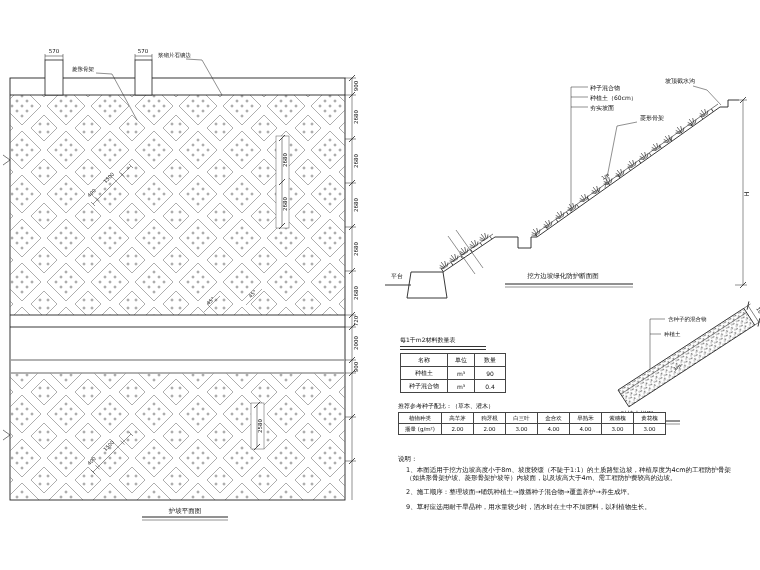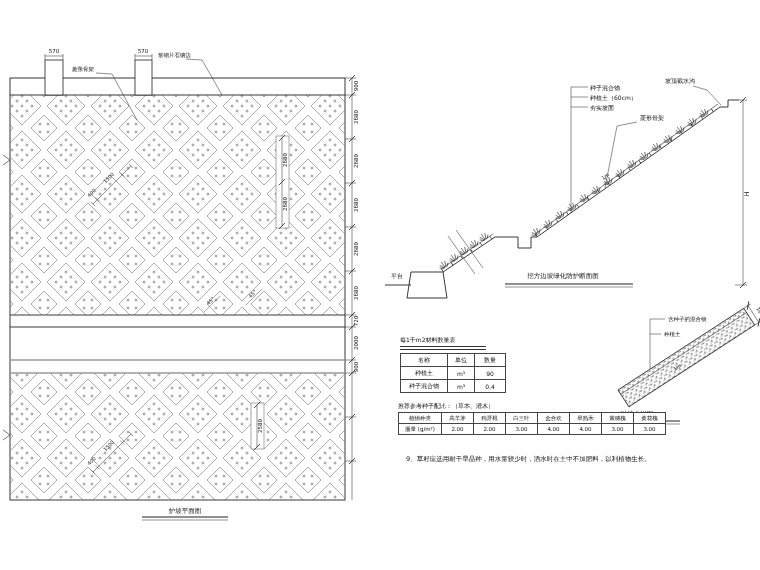--- a/index.html
+++ b/index.html
@@ -349,16 +349,19 @@
         <td>4.00</td>
         <td>4.00</td>
         <td>3.00</td>
         <td>3.00</td>
       </tr>
     </tbody>
       </table>
   </div>
 
   <div class="abs notes" style="left:398px;top:455px;width:345px">
+    <div class="hd">说明：</div>
+    <div class="it">1、本图适用于挖方边坡高度小于8m、坡度较缓（不陡于1:1）的土质路堑边坡，种植厚度为4cm的工程防护骨架（如拱形骨架护坡、菱形骨架护坡等）内坡面，以及坡高大于4m、需工程防护费较高的边坡。</div>
+    <div class="it">2、施工顺序：整理坡面→铺筑种植土→撒播种子混合物→覆盖养护→养生成坪。</div>
     <div class="it">9、草籽应选用耐干旱品种，用水量较少时，洒水时在土中不加肥料，以利植物生长。</div>
   </div>
 
 </div>
 
 </body></html>

